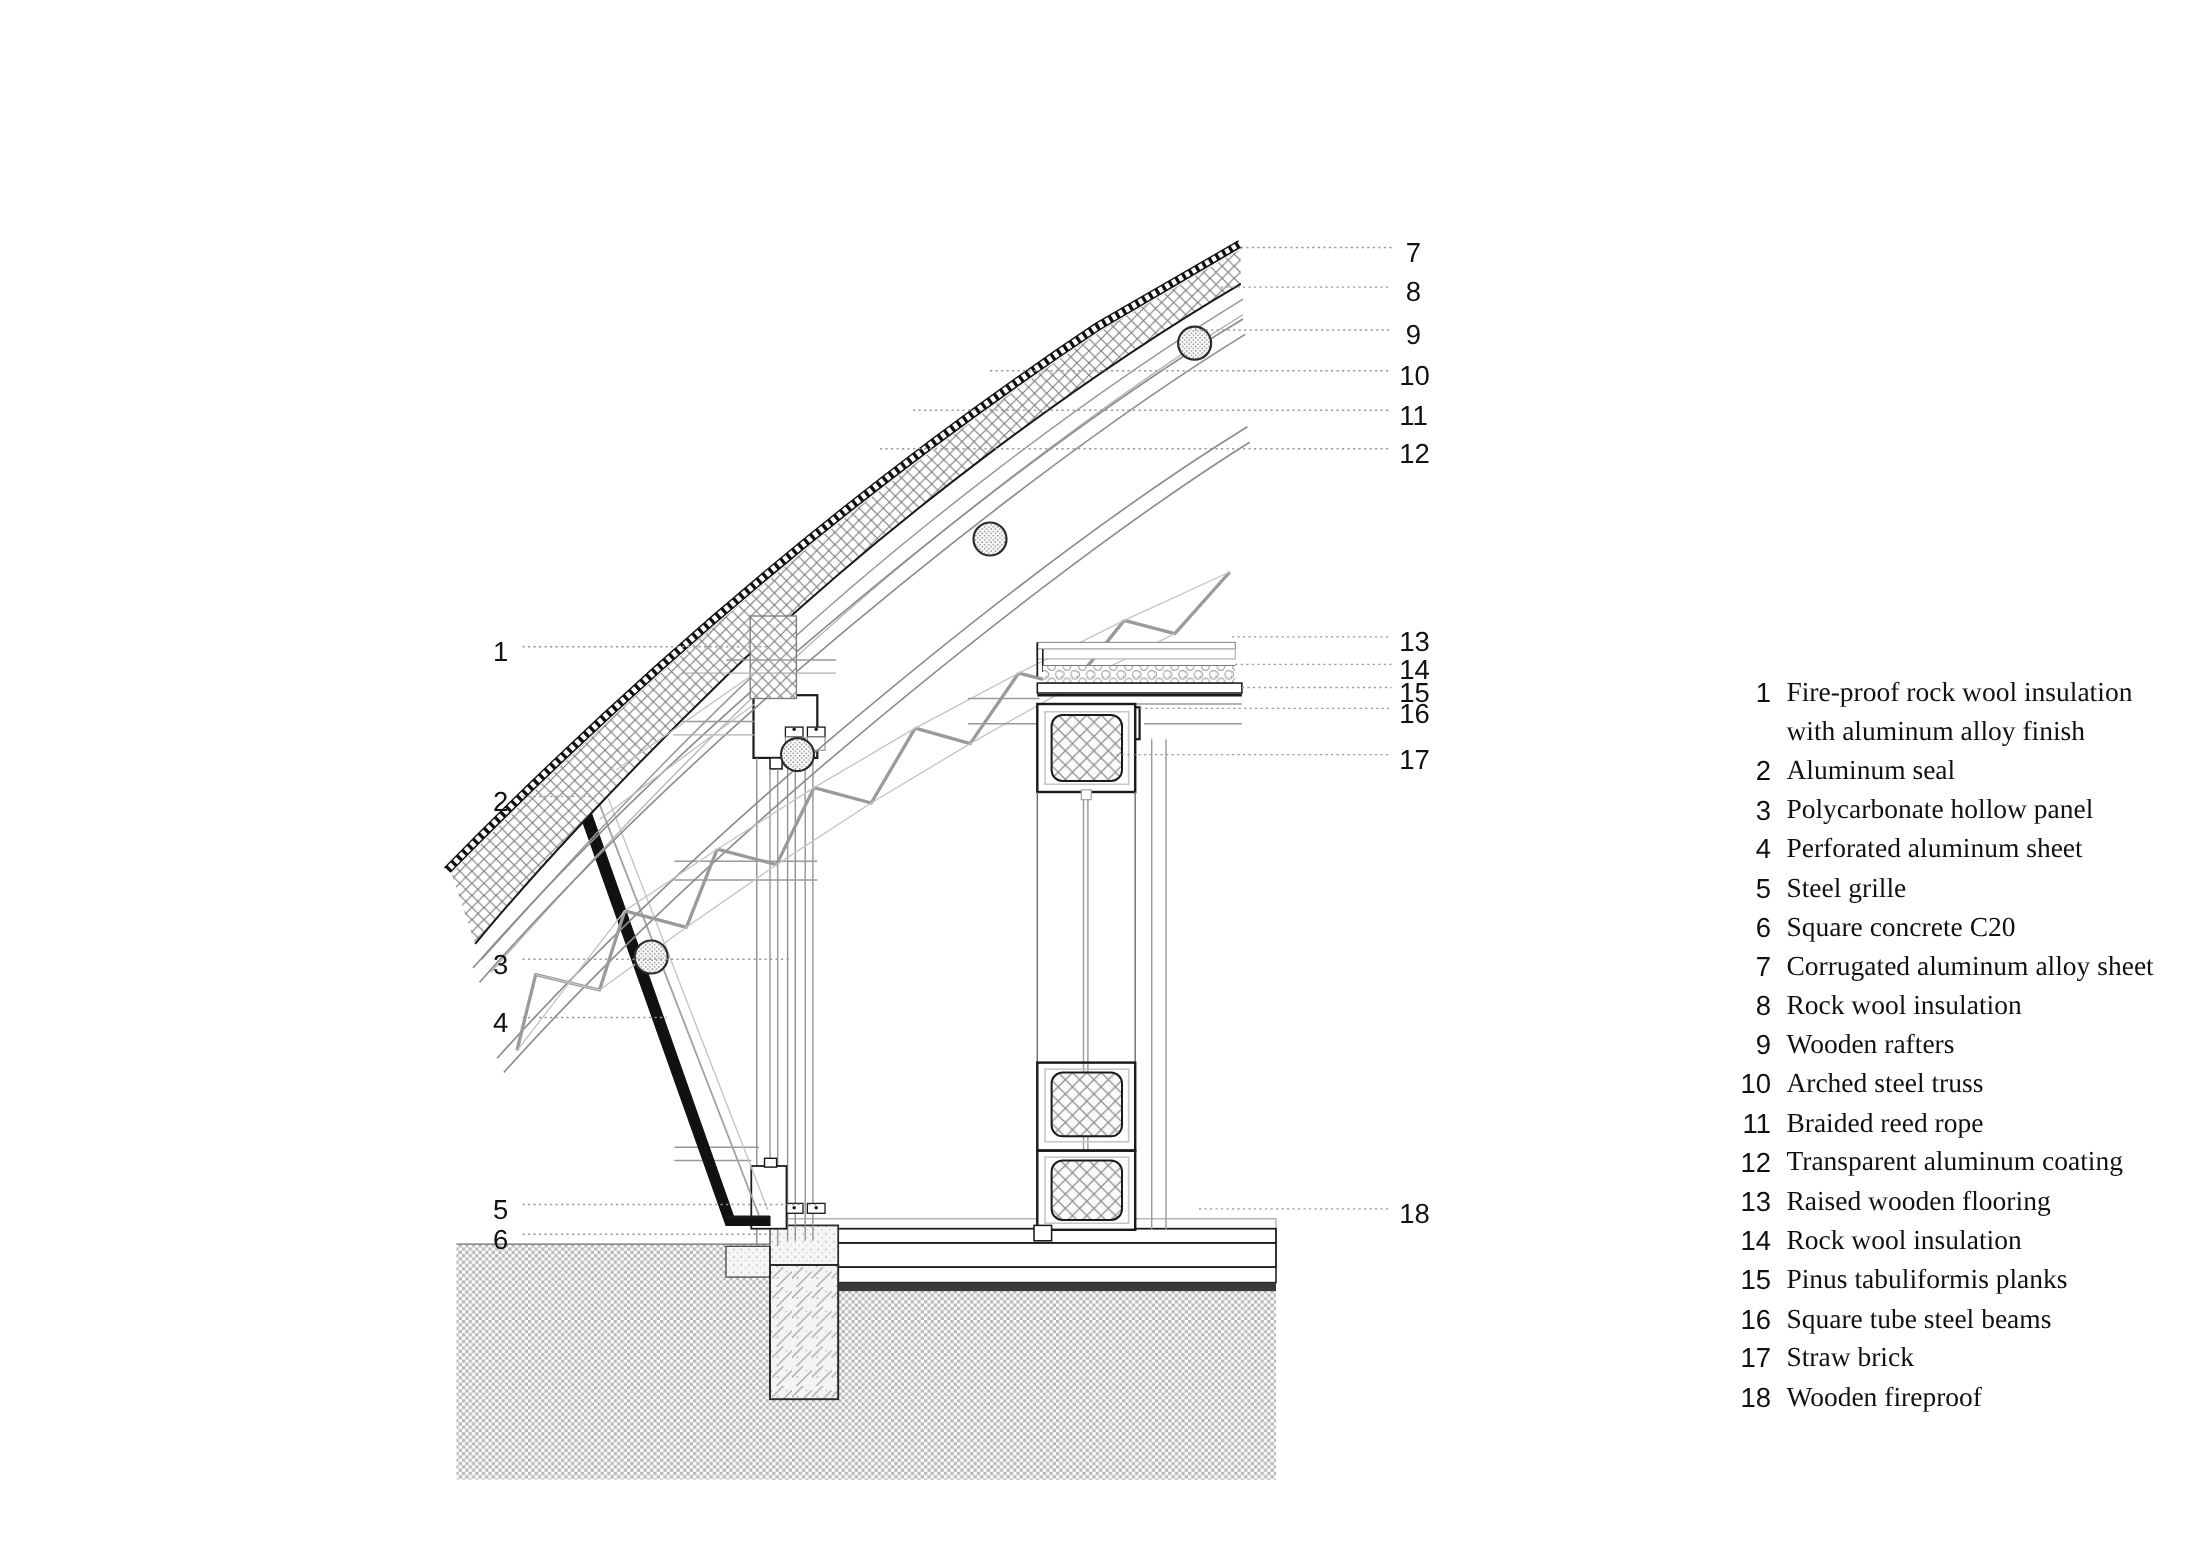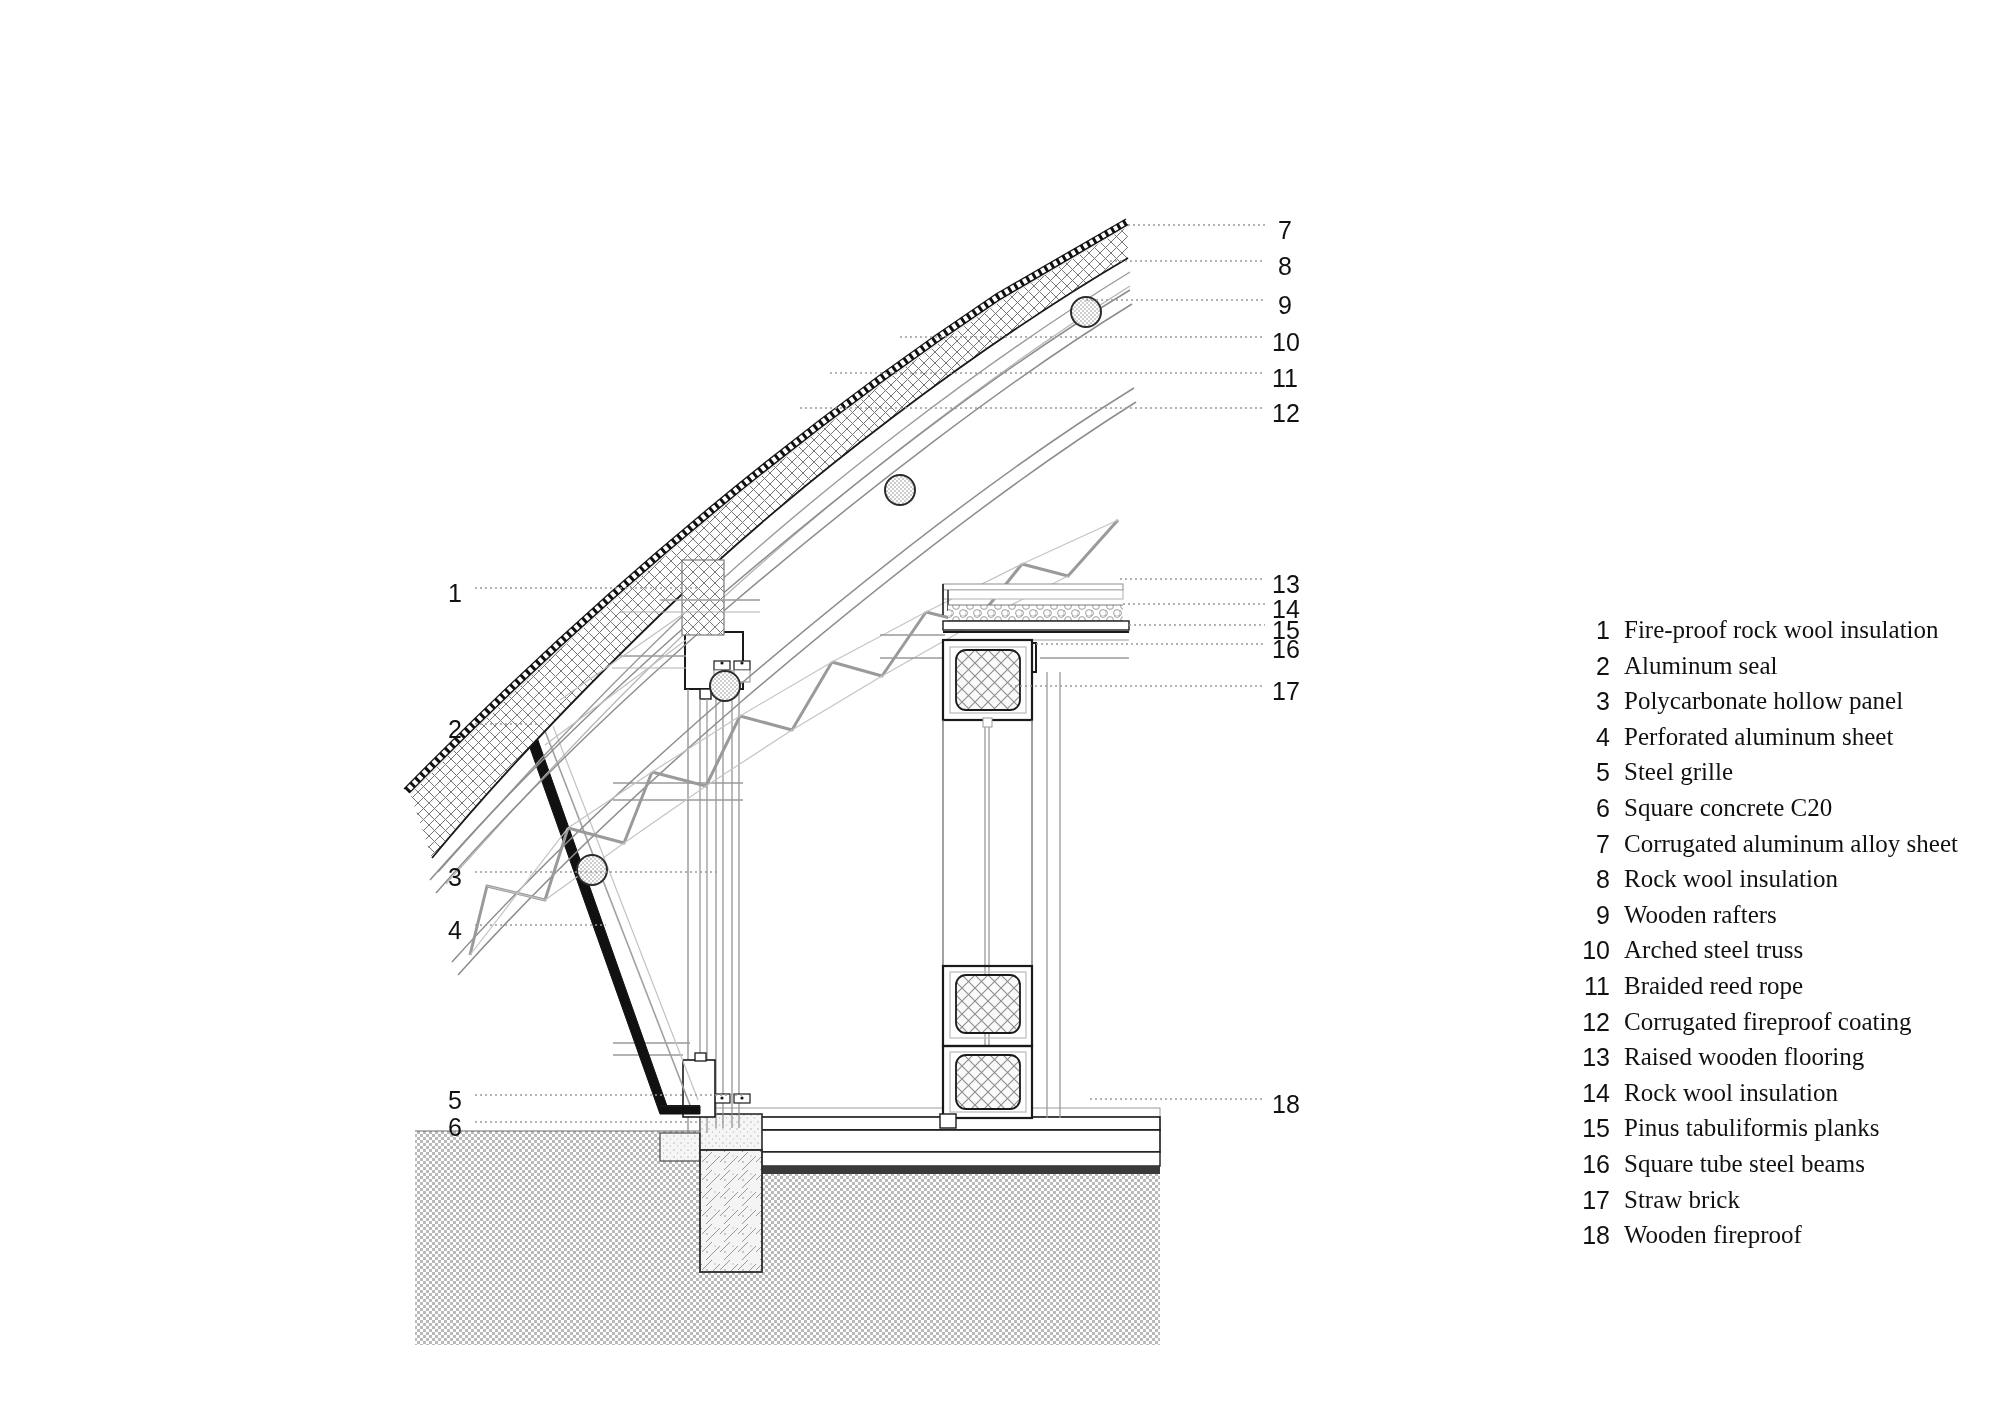--- a/index.html
+++ b/index.html
@@ -370,20 +370,24 @@
     <div class="callout right" style="left:1272px; top:637px;">16</div>
     <div class="callout right" style="left:1272px; top:679px;">17</div>
     <div class="callout right" style="left:1272px; top:1092px;">18</div>
   </div>
 
   <div id="legend">
     <div class="legend-row">
       <span class="legend-num">1</span>
       <span class="legend-label">Fire-proof rock wool insulation</span>
     </div>
+    <div class="legend-row cont">
+      <span class="legend-num"></span>
+      <span class="legend-label">with aluminum alloy finish</span>
+    </div>
     <div class="legend-row">
       <span class="legend-num">2</span>
       <span class="legend-label">Aluminum seal</span>
     </div>
     <div class="legend-row">
       <span class="legend-num">3</span>
       <span class="legend-label">Polycarbonate hollow panel</span>
     </div>
     <div class="legend-row">
       <span class="legend-num">4</span>
@@ -412,21 +416,21 @@
     <div class="legend-row">
       <span class="legend-num">10</span>
       <span class="legend-label">Arched steel truss</span>
     </div>
     <div class="legend-row">
       <span class="legend-num">11</span>
       <span class="legend-label">Braided reed rope</span>
     </div>
     <div class="legend-row">
       <span class="legend-num">12</span>
-      <span class="legend-label">Corrugated fireproof coating</span>
+      <span class="legend-label">Transparent aluminum coating</span>
     </div>
     <div class="legend-row">
       <span class="legend-num">13</span>
       <span class="legend-label">Raised wooden flooring</span>
     </div>
     <div class="legend-row">
       <span class="legend-num">14</span>
       <span class="legend-label">Rock wool insulation</span>
     </div>
     <div class="legend-row">

